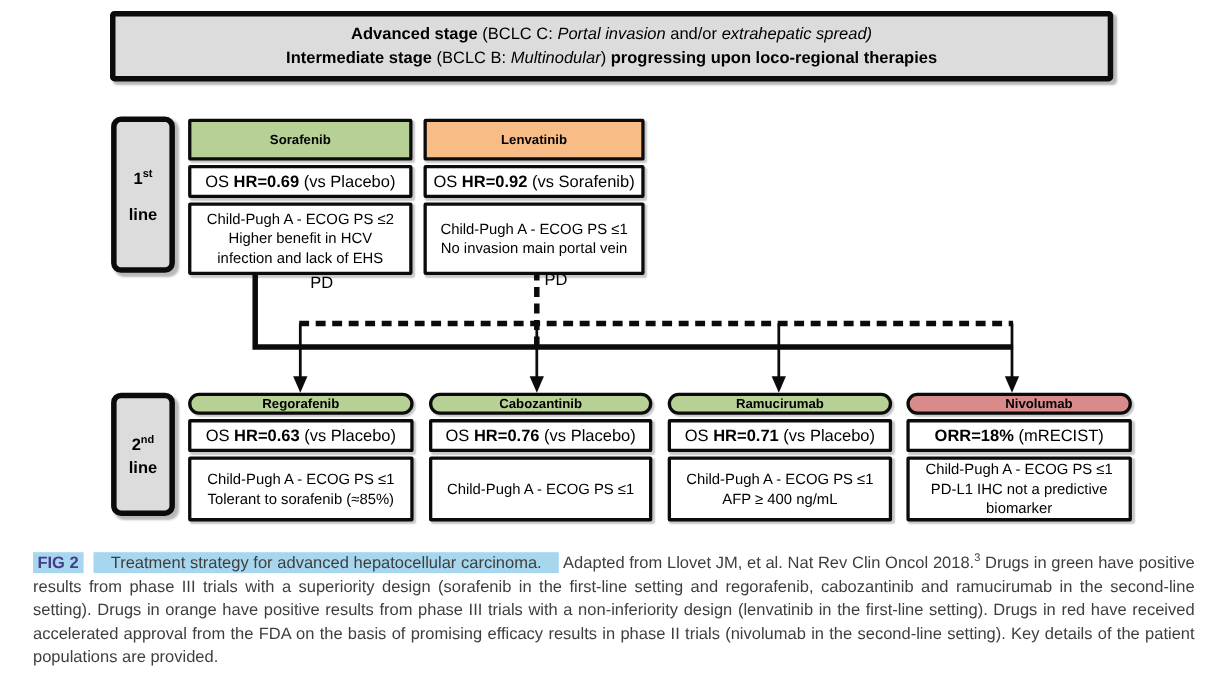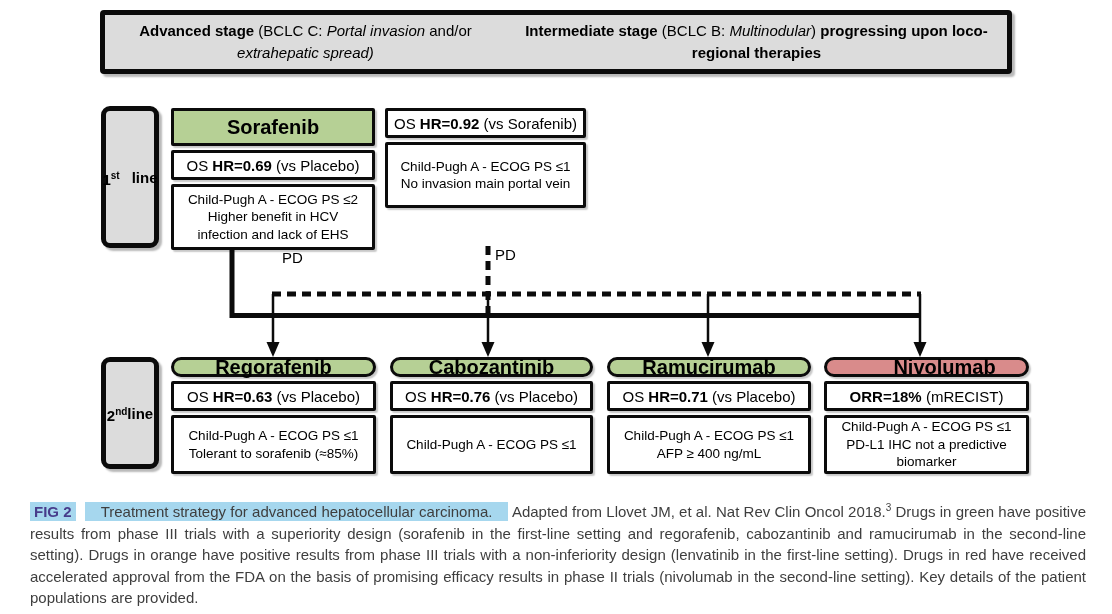--- a/index.html
+++ b/index.html
@@ -6,37 +6,37 @@
   body{font-family:"Liberation Sans","DejaVu Sans",sans-serif;}
   #canvas{position:relative;width:1112px;height:614px;background:#ffffff;overflow:hidden;}
 
   
   #connectors{position:absolute;left:0;top:0;z-index:0;}
 
   
   .gray-box{
     position:absolute;box-sizing:border-box;background:#dcdcdc;
     border:5px solid #0b0b0b;box-shadow:3px 3px 2px rgba(0,0,0,0.28);
-    z-index:2;display:flex;flex-direction:row;align-items:center;justify-content:center;
+    z-index:2;display:flex;flex-direction:column;align-items:center;justify-content:center;
     text-align:center;color:#000;
   }
   #banner{left:100px;top:10px;width:912px;height:64px;border-radius:4px;font-size:15px;line-height:22px;}
   .line-label{width:58px;border-radius:9px;font-size:15px;font-weight:bold;line-height:21px;}
   #label-1st{left:101px;top:106px;height:142px;}
   #label-2nd{left:101px;top:357px;height:112px;}
   .line-label sup{font-size:10px;}
 
   
   .drug-group{position:absolute;z-index:2;}
   .sub-box{
     box-sizing:border-box;border:3px solid #0b0b0b;background:#fff;border-radius:2px;
     box-shadow:2px 2px 1.5px rgba(0,0,0,0.22);
     display:flex;align-items:center;justify-content:center;text-align:center;color:#000;
   }
-  .drug-header{height:38px;font-weight:bold;font-size:20px;margin-bottom:4px;}
+  .drug-header{height:38px;font-weight:bold;font-size:12px;margin-bottom:4px;}
   .os-box{height:30px;font-size:15px;margin-bottom:4px;white-space:pre;}
   .criteria-box{font-size:13.5px;line-height:17.5px;white-space:pre-line;padding:2px 3px;}
   .row1 .criteria-box{height:66px;}
   .row2 .drug-header{height:20px;border-radius:12px;}
   .row2 .os-box{height:30px;}
   .row2 .criteria-box{height:59px;}
 
   .pd-label{position:absolute;z-index:2;font-size:15px;color:#000;}
 
   
@@ -83,20 +83,21 @@
 
   <div class="drug-group row1" style="left:171px;top:108px;width:204px;">
     <div class="sub-box drug-header" style="background-color: rgb(182, 208, 149);">Sorafenib</div>
     <div class="sub-box os-box"><span>OS </span><b>HR=0.69</b><span> (vs Placebo)</span></div>
     <div class="sub-box criteria-box">Child-Pugh A - ECOG PS ≤2
 Higher benefit in HCV
 infection and lack of EHS</div>
   </div>
 
   <div class="drug-group row1" style="left:385px;top:108px;width:201px;">
+    <div class="sub-box drug-header" style="background-color: rgb(248, 189, 134);">Lenvatinib</div>
     <div class="sub-box os-box"><span>OS </span><b>HR=0.92</b><span> (vs Sorafenib)</span></div>
     <div class="sub-box criteria-box" style="align-items:center;">Child-Pugh A - ECOG PS ≤1
 No invasion main portal vein</div>
   </div>
 
   <div class="pd-label" style="left:282px;top:249px;">PD</div>
   <div class="pd-label" style="left:495px;top:246px;">PD</div>
 
   <div id="label-2nd" class="gray-box line-label" style="background-color: rgb(220, 220, 220);">
     <div><span>2</span><sup>nd</sup></div>

